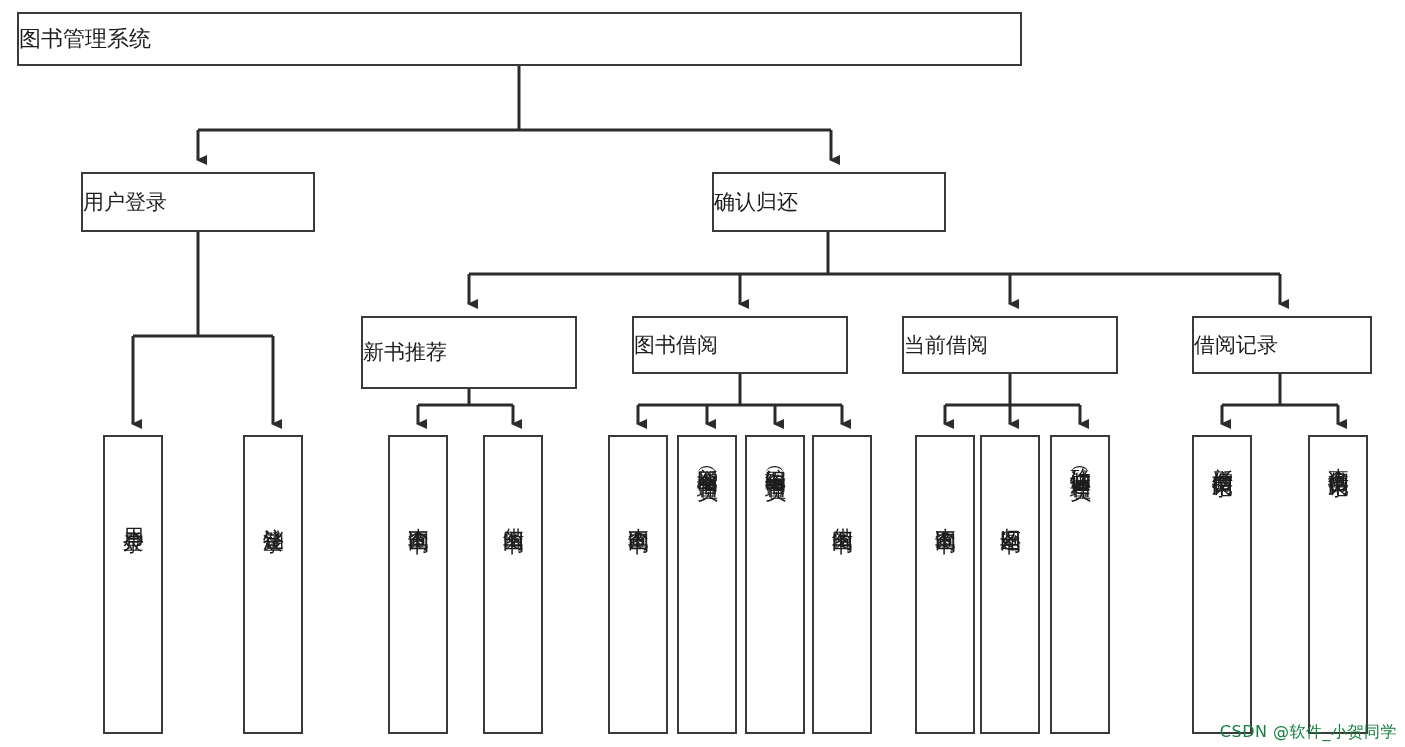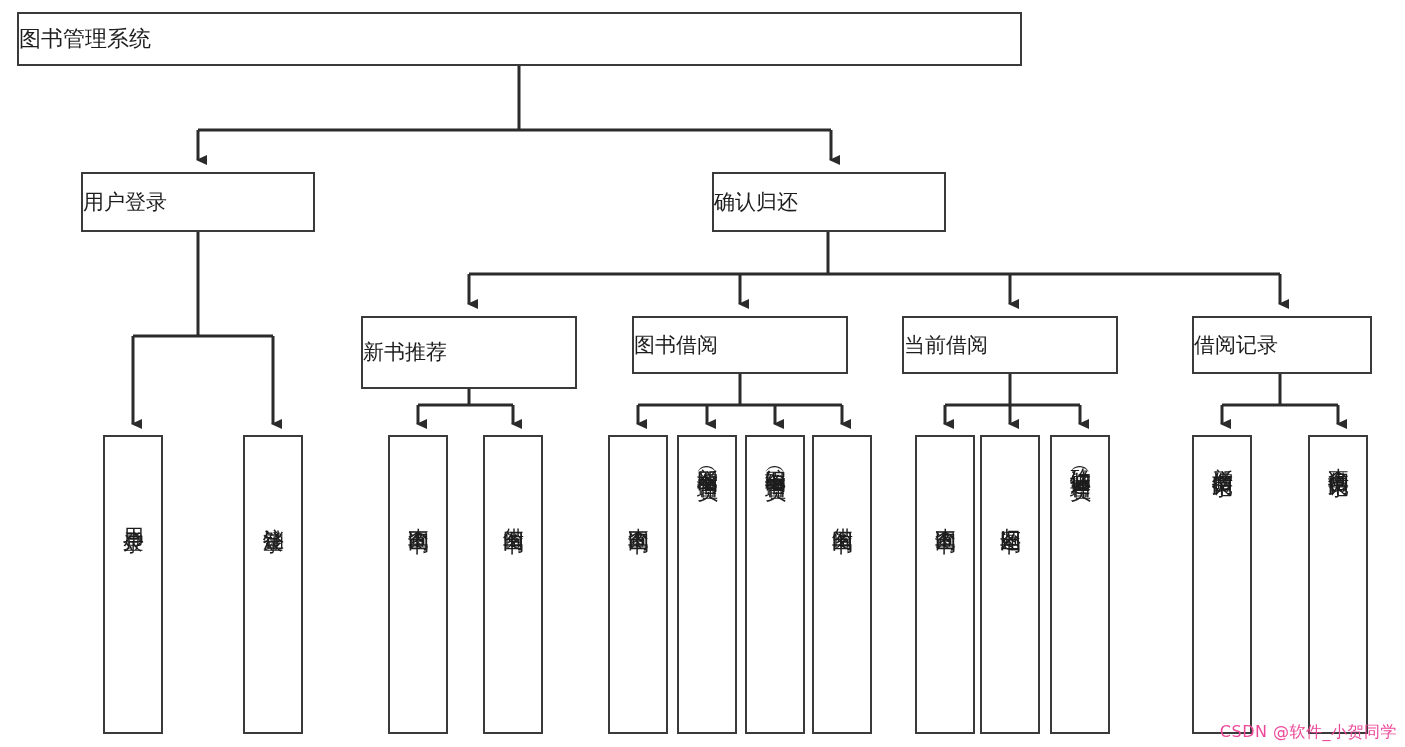--- a/index.html
+++ b/index.html
@@ -62,21 +62,21 @@
     white-space: nowrap;
   }
   .leaf-center .node-label {
     margin-top: 60px;
   }
   .watermark {
     position: absolute;
     right: 8px;
     bottom: 4px;
     font-size: 16px;
-    color: #ec4899;
+    color: #15803d;
     letter-spacing: 0.5px;
     z-index: 3;
     white-space: nowrap;
   }
 </style>
 </head>
 <body>
 
 <div id="diagram-root">
 

